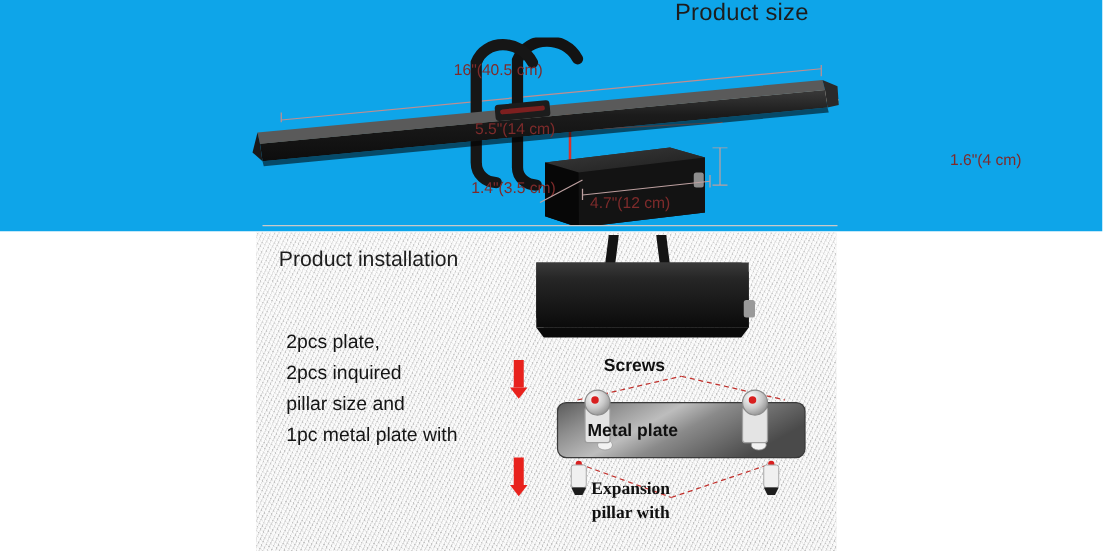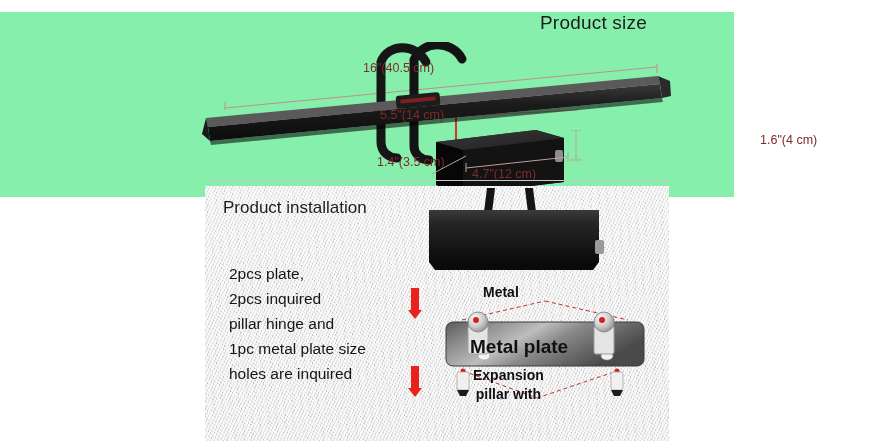--- a/index.html
+++ b/index.html
@@ -10,21 +10,21 @@
     font-family:"Liberation Sans", sans-serif;
     overflow:hidden;
     position:relative;
   }
   #root{position:absolute;left:0;top:0;width:882px;height:441px;}
 
   
   .abs{position:absolute;}
 
   
-  #top-section{position:absolute;left:0;top:12px;width:734px;height:185px;background:#86efac;}
+  #top-section{position:absolute;left:0;top:0;width:882px;height:185px;background:#0ea5e9;}
 
   #product-size-title{
     position:absolute;left:540px;top:0px;
     font-size:19px;color:#1d1d1d;letter-spacing:.2px;
     white-space:nowrap;
   }
 
   
   .dim-label{
     position:absolute;
@@ -70,22 +70,22 @@
     white-space:nowrap;
   }
   #install-body div{white-space:nowrap;}
 
   
   .diag-label{
     position:absolute;font-size:14px;color:#101010;font-weight:bold;
     white-space:nowrap;
   }
   #lbl-screws{left:278px;top:98px;}
-  #lbl-metal {left:265px;top:150px;font-size:19px;}
-  #lbl-exp   {left:268px;top:180px;line-height:19px;text-align:center;}
+  #lbl-metal {left:265px;top:150px;font-size:14px;}
+  #lbl-exp   {left:268px;top:196px;line-height:19px;text-align:center;font-family:Liberation Serif, serif;}
 
   
   .red-arrow{position:absolute;width:14px;}
   .red-arrow .shaft{background:#e8221d;width:8px;margin:0 auto;}
   .red-arrow .head{
     width:0;height:0;margin:0 auto;
     border-left:7px solid transparent;border-right:7px solid transparent;
     border-top:9px solid #e8221d;
   }
 </style>
@@ -196,23 +196,22 @@
 
   <div id="divider"></div>
 
   <div id="install-panel">
 
     <div id="install-title">Product installation</div>
 
     <div id="install-body">
       <div>2pcs plate,</div>
       <div>2pcs inquired</div>
-      <div>pillar hinge and</div>
-      <div>1pc metal plate size</div>
-      <div>holes are inquired</div>
+      <div>pillar size and</div>
+      <div>1pc metal plate with</div>
     </div>
 
     <div class="abs" style="left:218px;top:2px;width:190px;height:90px;">
       <svg width="190" height="90" viewBox="0 0 190 90">
         <defs>
           <linearGradient id="instBox" x1="0" y1="0" x2="0" y2="1">
             <stop offset="0%" stop-color="#3a3a3a"></stop>
             <stop offset="25%" stop-color="#262626"></stop>
             <stop offset="100%" stop-color="#0b0b0b"></stop>
           </linearGradient>
@@ -271,21 +270,21 @@
         <rect x="26" y="16" width="20" height="28" rx="2" fill="#e4e4e4" stroke="#9e9e9e" stroke-width="1"></rect>
         <circle cx="36" cy="12" r="10" fill="url(#screwGrad)" stroke="#8c8c8c" stroke-width="1"></circle>
         <circle cx="34" cy="10" r="3" fill="#d81f1f"></circle>
 
         <rect x="152" y="16" width="20" height="28" rx="2" fill="#e4e4e4" stroke="#9e9e9e" stroke-width="1"></rect>
         <circle cx="162" cy="12" r="10" fill="url(#screwGrad)" stroke="#8c8c8c" stroke-width="1"></circle>
         <circle cx="160" cy="10" r="3" fill="#d81f1f"></circle>
       </svg>
     </div>
 
-    <div class="diag-label" id="lbl-screws">Metal</div>
+    <div class="diag-label" id="lbl-screws">Screws</div>
     <div class="diag-label" id="lbl-metal">Metal plate</div>
 
     <div class="abs" style="left:240px;top:180px;width:200px;height:42px;">
       <svg width="200" height="42" viewBox="0 0 200 42">
 
         <line x1="18" y1="5" x2="92" y2="32" stroke="#c0302c" stroke-width="1" stroke-dasharray="4,3"></line>
         <line x1="92" y1="32" x2="172" y2="5" stroke="#c0302c" stroke-width="1" stroke-dasharray="4,3"></line>
         <circle cx="18" cy="5" r="2.5" fill="#d81f1f"></circle>
         <circle cx="172" cy="5" r="2.5" fill="#d81f1f"></circle>
 

